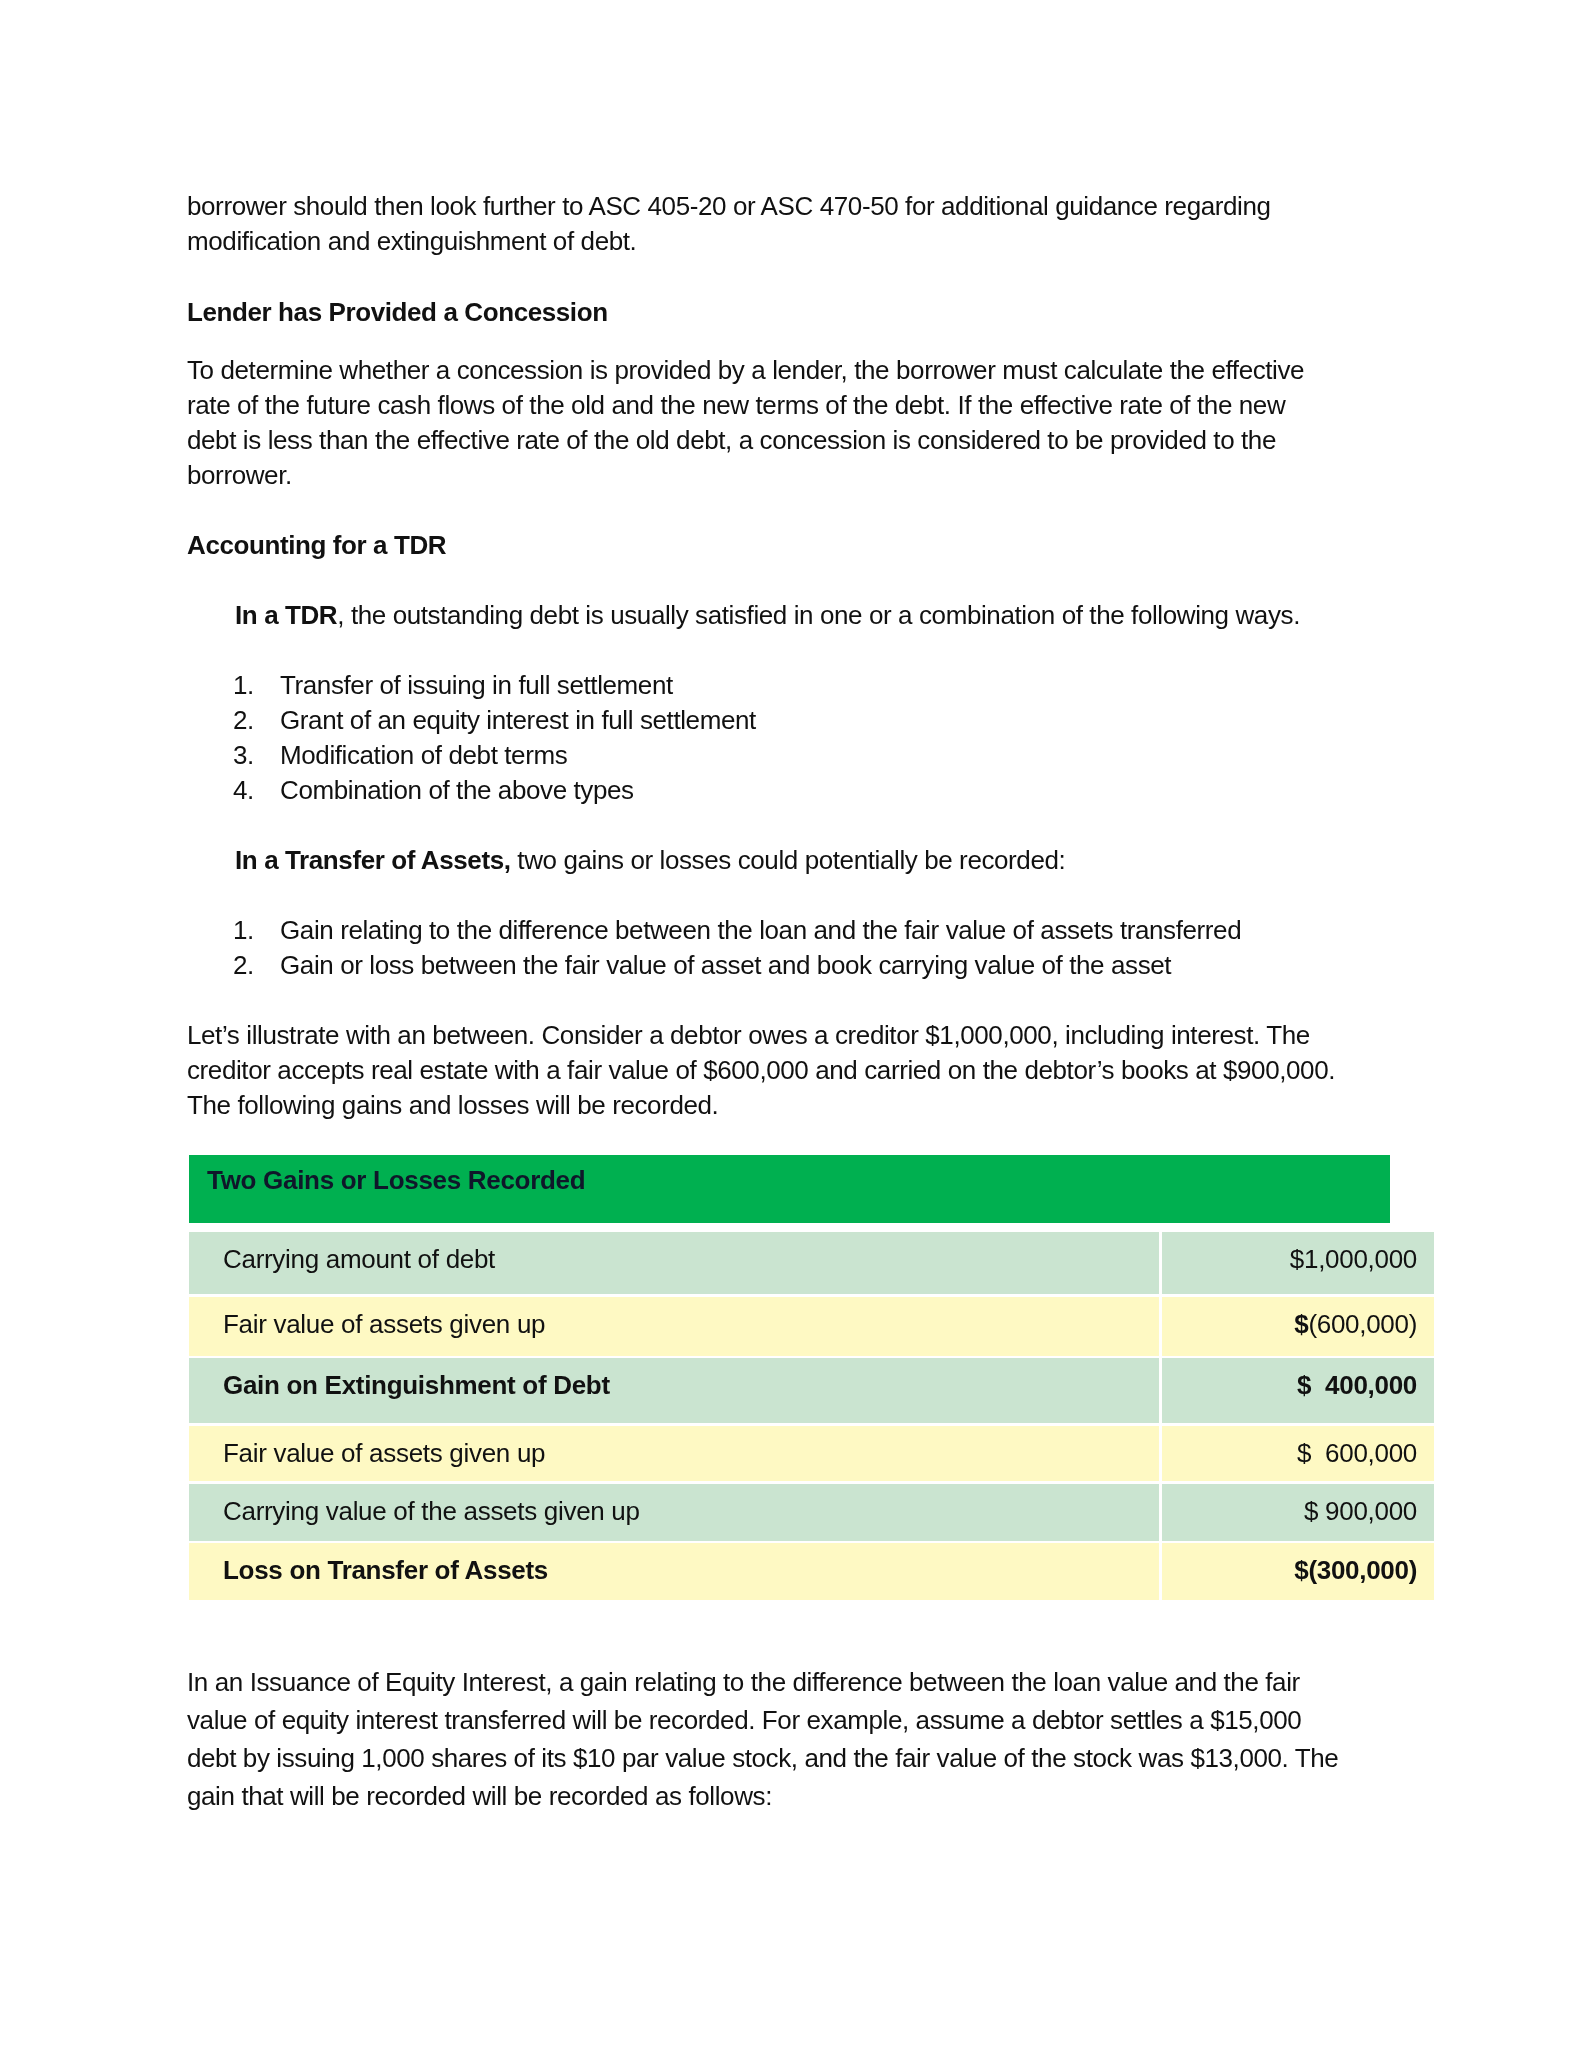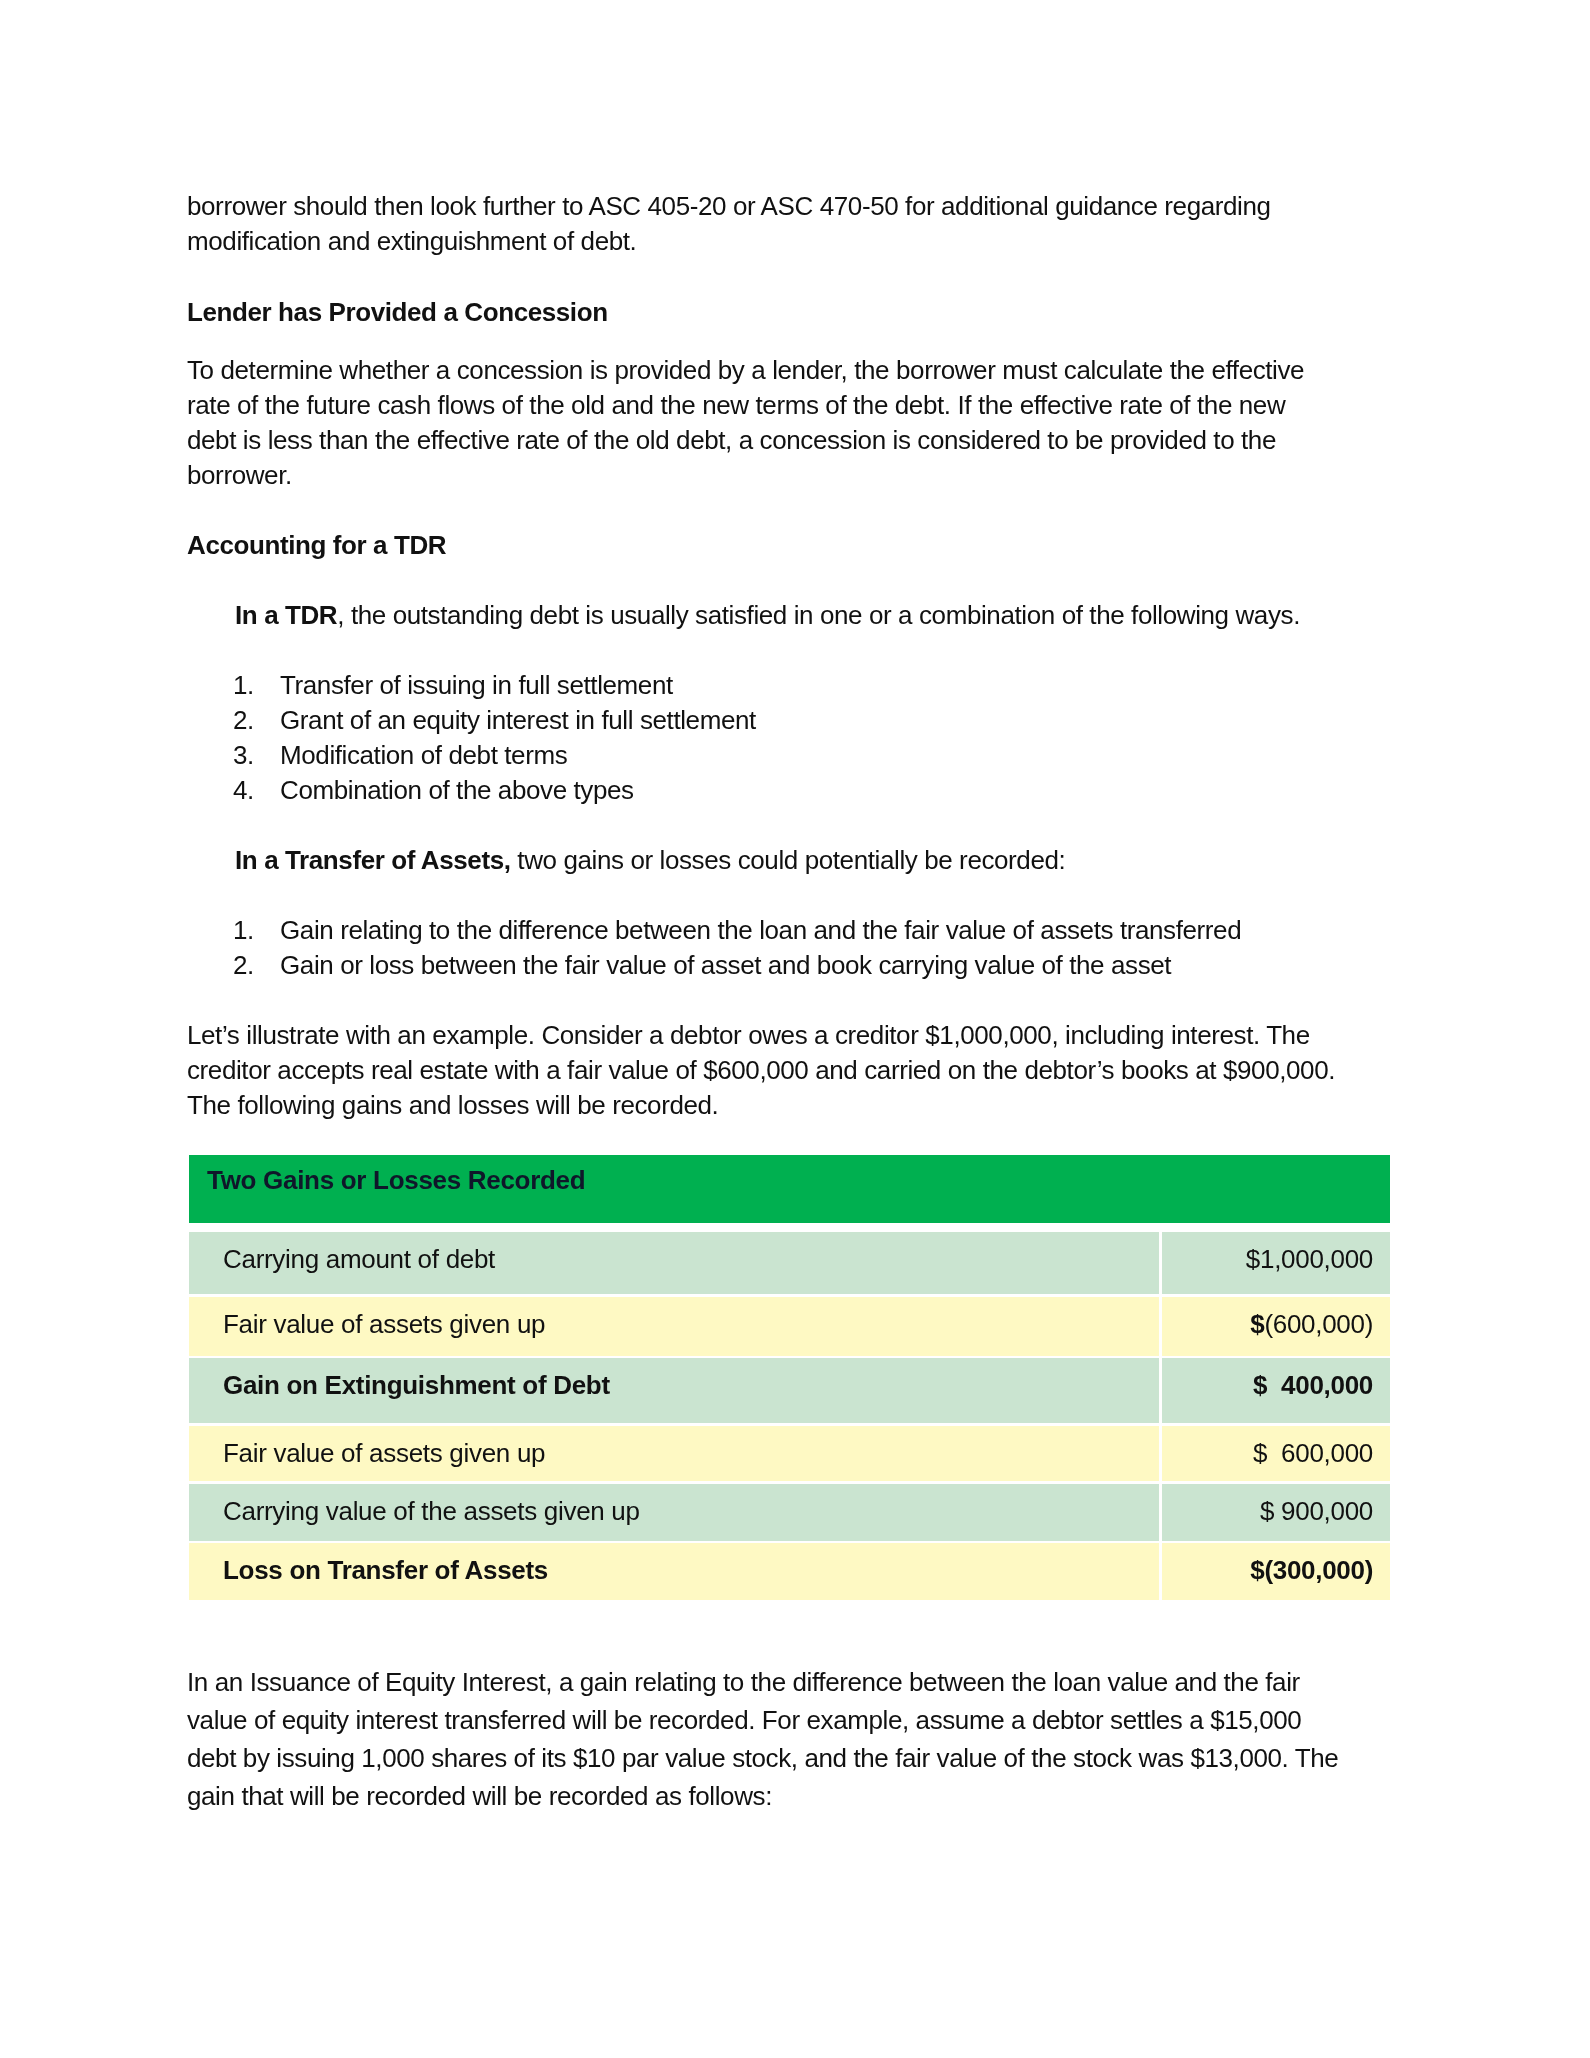--- a/index.html
+++ b/index.html
@@ -27,21 +27,21 @@
     position: absolute; left: 0; top: 0; width: 1201px; height: 68px;
     background: #00b050;
   }
   .thead span {
     position: absolute; left: 18px; top: 10px;
     font-size: 26px; font-weight: bold; color: #0f172a; letter-spacing: -0.3px;
   }
   .row { position: absolute; left: 0; width: 1201px; }
   .cell-l, .cell-r { position: absolute; top: 0; height: 100%; }
   .cell-l { left: 0; width: 970px; }
-  .cell-r { left: 973px; width: 228px; }
+  .cell-r { left: 973px; width: 228px; padding-left: 44px; }
   .dark .cell-l, .dark .cell-r { background: #cae4d0; }
   .light .cell-l, .light .cell-r { background: #fef9c3; }
   .cell-l span {
     position: absolute; left: 18px; top: 12px; font-size: 26px; letter-spacing: -0.3px; margin-left: 16px;
   }
   .cell-r span {
     position: absolute; right: 17px; top: 12px; font-size: 26px; letter-spacing: -0.3px;
   }
   .bold span { font-weight: bold; }
 </style>
@@ -66,21 +66,21 @@
     <li><span class="num">2.</span><span>Grant of an equity interest in full settlement</span></li>
     <li><span class="num">3.</span><span>Modification of debt terms</span></li>
     <li><span class="num">4.</span><span>Combination of the above types</span></li>
   </ol>
 
   <div class="p" style="top:843px"><span class="b">In a Transfer of Assets,</span><span> two gains or losses could potentially be recorded:</span></div>
   <ol class="list" style="top:913px">
     <li><span class="num">1.</span><span>Gain relating to the difference between the loan and the fair value of assets transferred</span></li>
     <li><span class="num">2.</span><span>Gain or loss between the fair value of asset and book carrying value of the asset</span></li>
   </ol>
-  <div class="p" style="top:1018px">Let’s illustrate with an example. Consider a debtor owes a creditor $1,000,000, including interest. The</div>
+  <div class="p" style="top:1018px">Let’s illustrate with an between. Consider a debtor owes a creditor $1,000,000, including interest. The</div>
   <div class="p" style="top:1053px">creditor accepts real estate with a fair value of $600,000 and carried on the debtor’s books at $900,000.</div>
   <div class="p" style="top:1088px">The following gains and losses will be recorded.</div>
 
   <div class="p" style="top:1665px">In an Issuance of Equity Interest, a gain relating to the difference between the loan value and the fair</div>
   <div class="p" style="top:1703px">value of equity interest transferred will be recorded. For example, assume a debtor settles a $15,000</div>
   <div class="p" style="top:1741px">debt by issuing 1,000 shares of its $10 par value stock, and the fair value of the stock was $13,000. The</div>
   <div class="p" style="top:1779px">gain that will be recorded will be recorded as follows:</div>
 </div>
 
 <div class="tbl">

